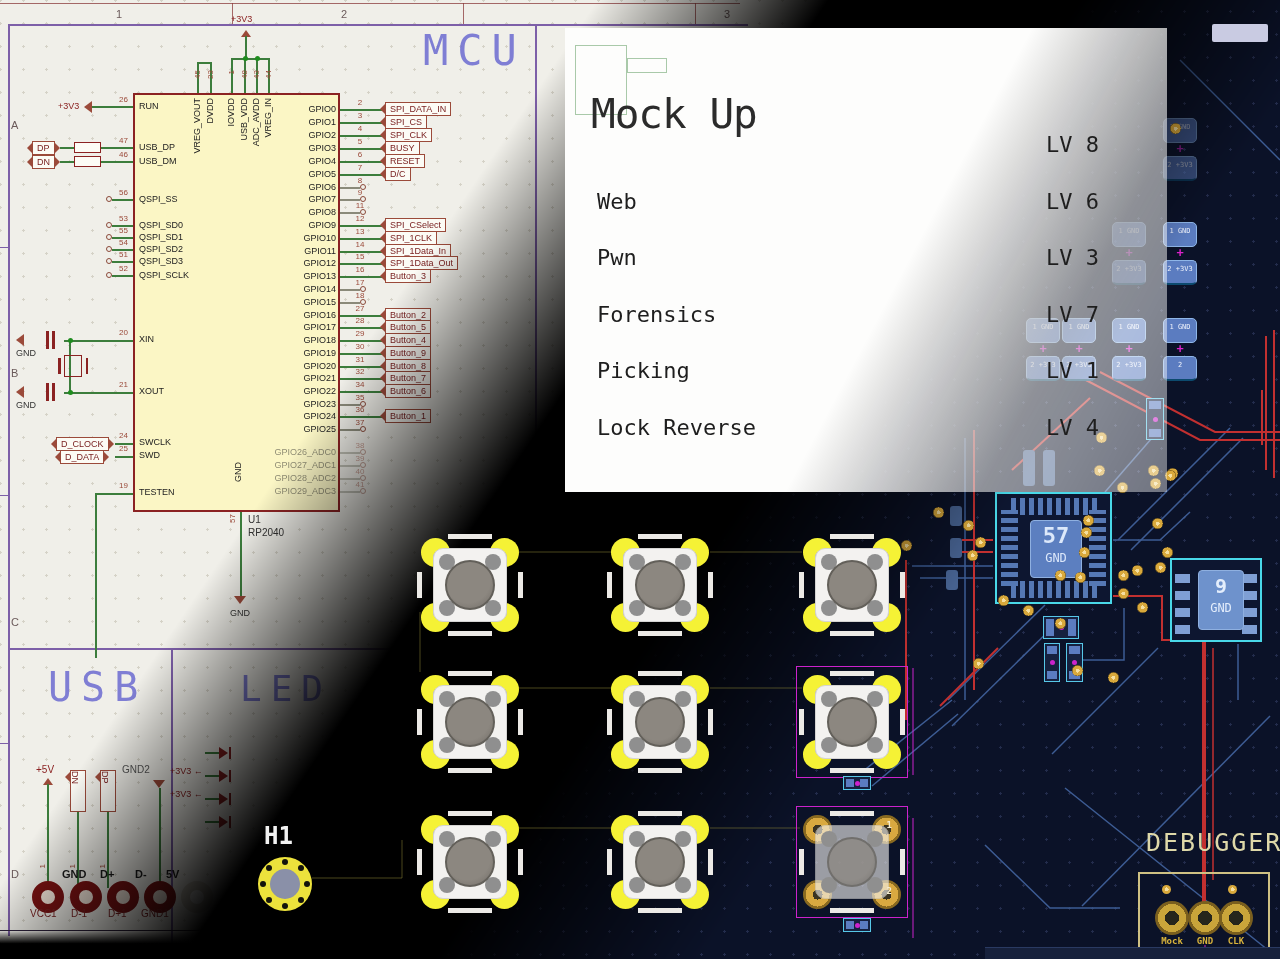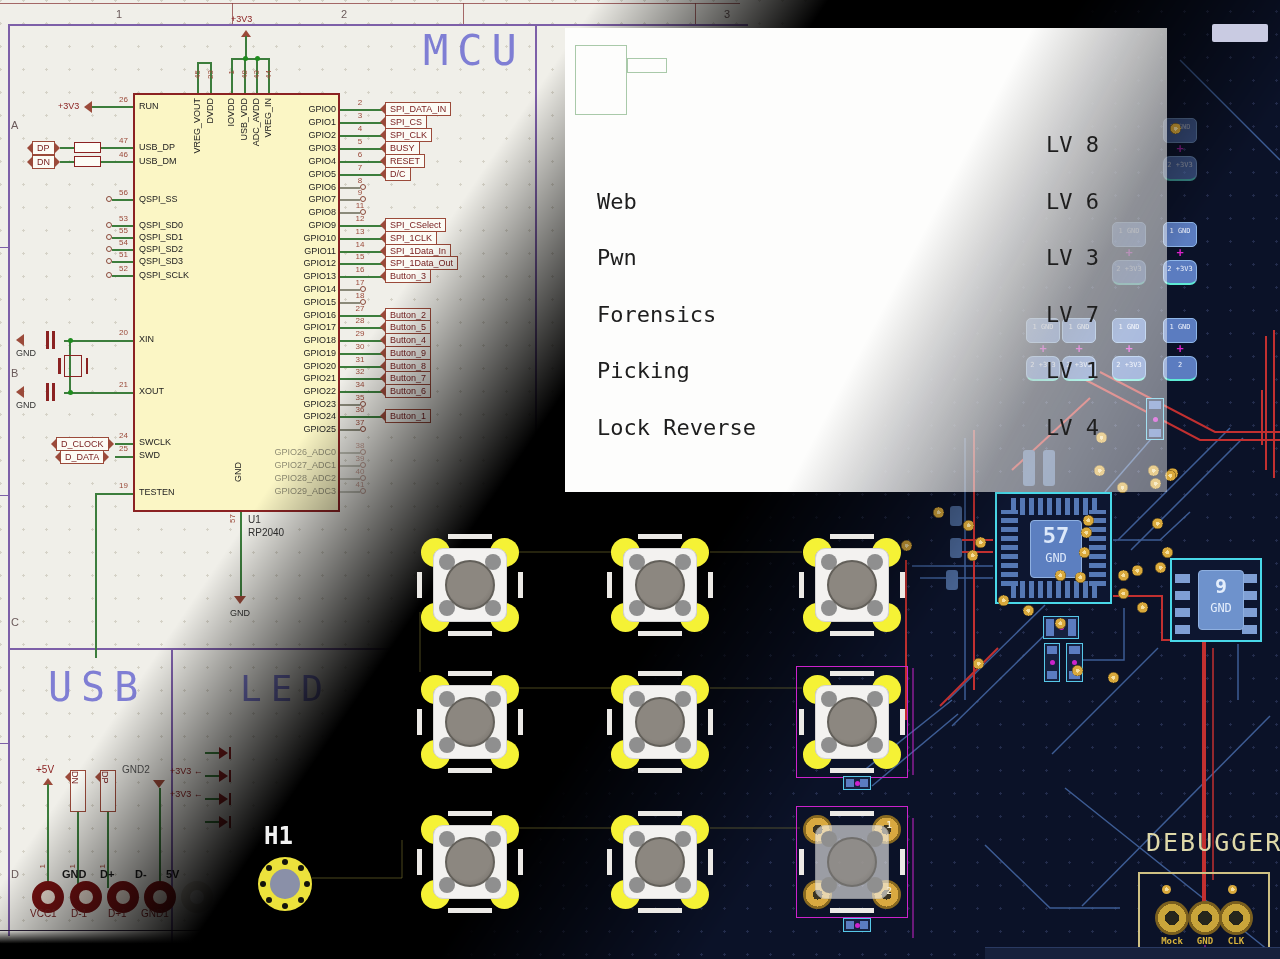--- a/index.html
+++ b/index.html
@@ -119,21 +119,21 @@
     font-family:"DejaVu Sans Mono",monospace;}
   .soic .v1{font-size:20px;font-weight:bold;line-height:30px;}
   .soic .v2{font-size:12px;line-height:14px;}
   .via{position:absolute;width:11px;height:11px;border-radius:50%;
     background:radial-gradient(circle,#f5dfa0 0 2px,#d9a93c 2px 5px,#8a6a22 5px);margin:-5px;}
   .passive{position:absolute;width:34px;font-family:"DejaVu Sans Mono",monospace;}
   .passive .pp{position:relative;width:34px;height:25px;border-radius:5px;background:#5b7cc0;
     border:1px solid #8fb6e8;color:#eef2fc;font-size:7px;line-height:8px;text-align:center;
     padding-top:4px;}
   .passive .plus{height:13px;text-align:center;color:#dd22cc;font-size:12px;font-weight:bold;line-height:12px;}
-  .passive .pp.b2{border-bottom:2px solid #5eead4;border-radius:7px;}
+  .passive .pp.b2{border-bottom:2px solid #0c4a6e;}
   .passive.dim{opacity:.55;}
   .smdpart{position:absolute;background:#16213f;border:1px solid #57c8e8;}
   .smdpart .e{position:absolute;top:2px;bottom:2px;width:8px;background:#5b7cc0;}
   .smdpart .e.l{left:2px;}.smdpart .e.r{right:2px;}
   .smdpart .m{position:absolute;left:50%;top:50%;width:5px;height:5px;margin:-2.5px;
     border-radius:50%;background:#cc22cc;}
   .smdpart.vert .e{left:2px;right:2px;top:auto;bottom:auto;height:8px;width:auto;}
   .smdpart.vert .e.l{top:2px;}.smdpart.vert .e.r{bottom:2px;}
   .straypad{position:absolute;width:12px;height:20px;border-radius:3px;background:#46618f;}
   #debugger-box{position:absolute;left:1138px;top:872px;width:132px;height:87px;
@@ -1127,20 +1127,21 @@
         <div class="hole" style="right:8px;top:8px"></div>
       <div class="hole" style="left:8px;bottom:8px"></div>
         <div class="hole" style="right:8px;bottom:8px"></div>
     </div>
   </div>
 
   <div id="card">
     <div id="card-bg"></div>
     <div class="ghost" style="left:10px;top:17px;width:52px;height:70px"></div>
     <div class="ghost" style="left:62px;top:30px;width:40px;height:15px"></div>
+    <div id="card-title">Mock Up</div>
     <div>
 
     <div class="crow" style="top: 104px;">
           <span class="clevel">LV 8</span>
         </div>
         <div class="crow" style="top: 161px;">
           <span>Web</span>
           <span class="clevel">LV 6</span>
         </div>
         <div class="crow" style="top: 217px;">

